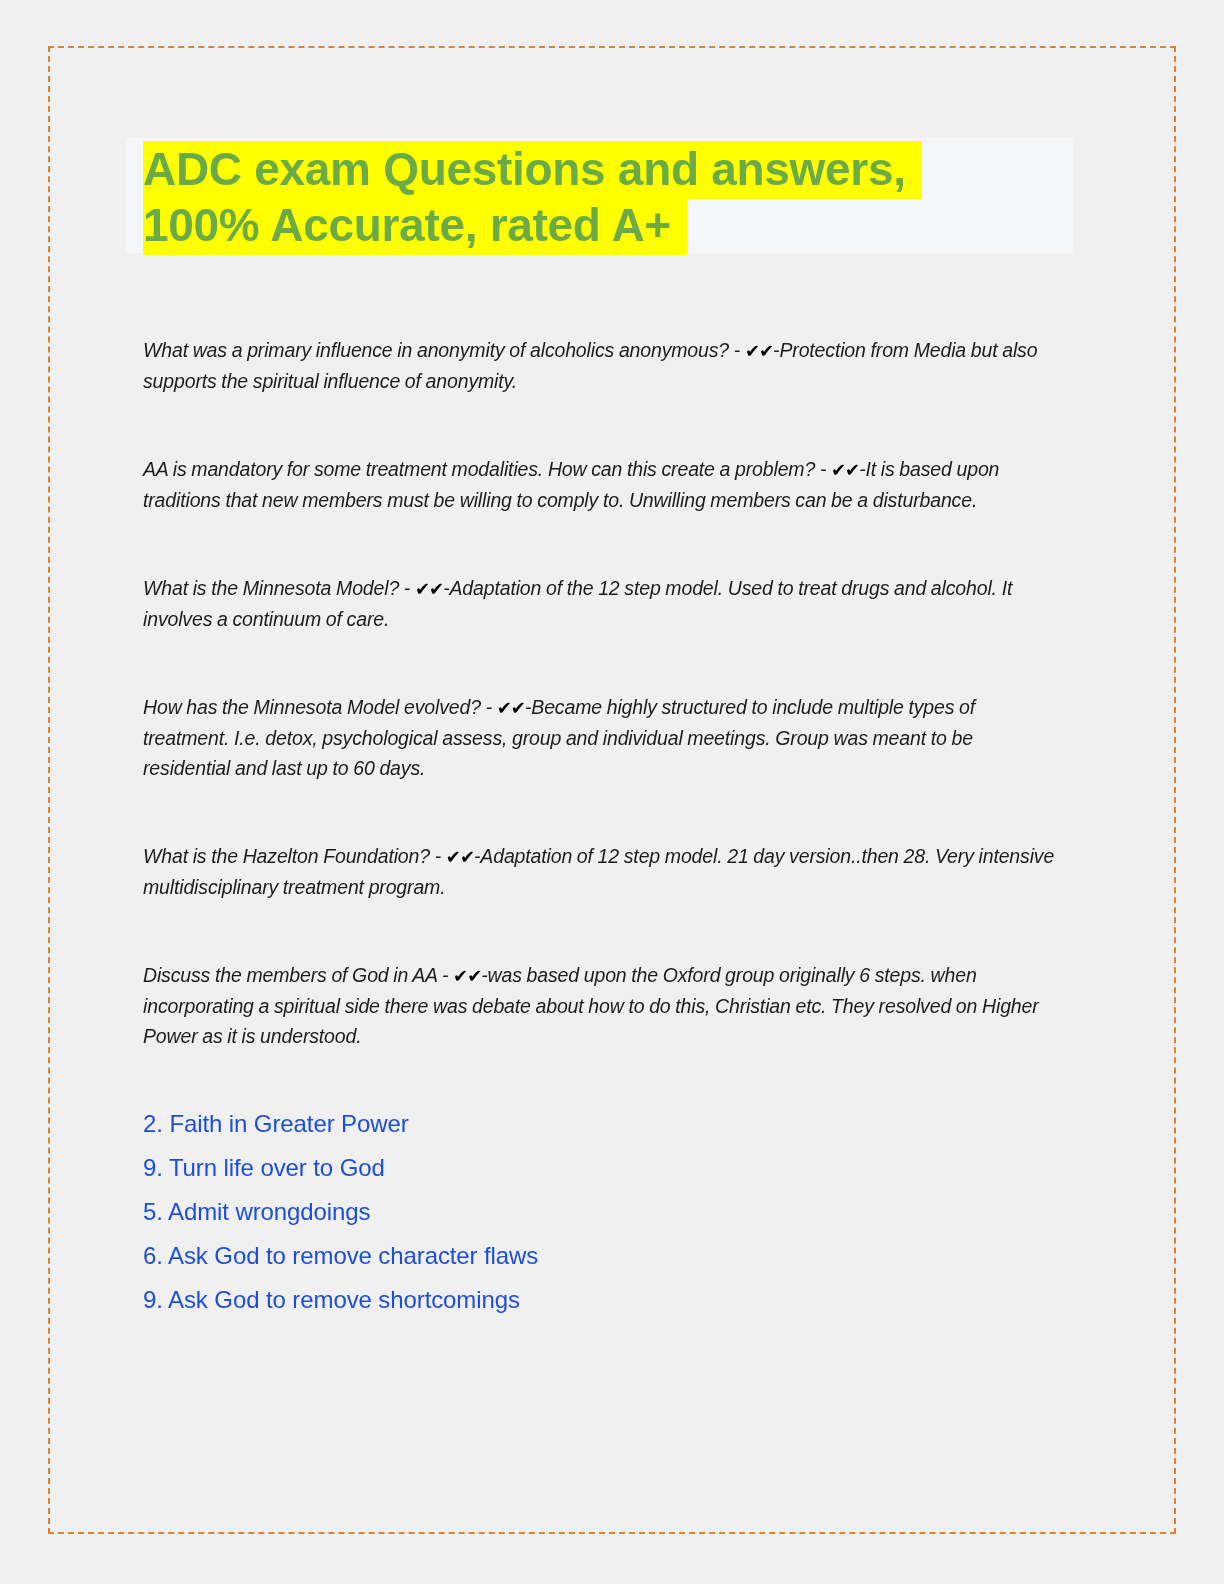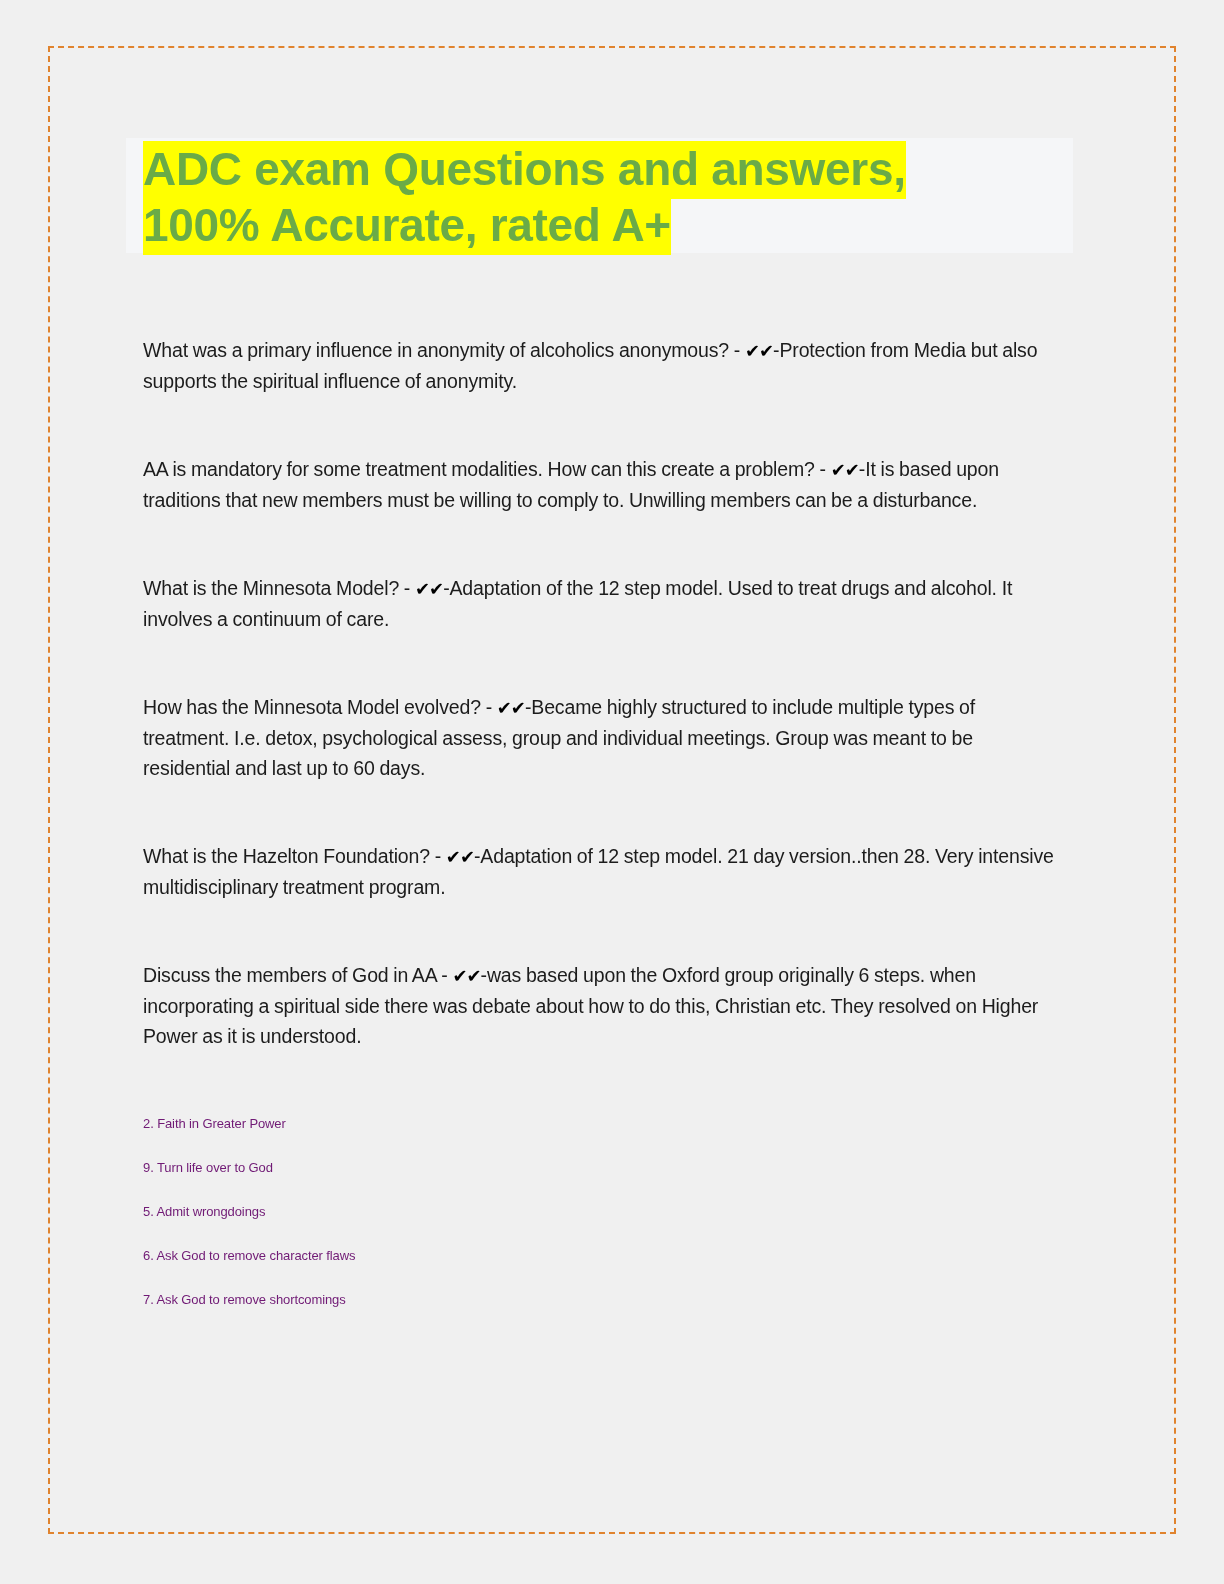--- a/index.html
+++ b/index.html
@@ -55,59 +55,60 @@
     font-size: 46px;
     line-height: 56px;
     font-weight: bold;
     color: #6aab47;
     letter-spacing: -0.3px;
   }
   #doc-title .hl {
     background: #ffff00;
     box-decoration-break: clone;
     -webkit-box-decoration-break: clone;
-    padding: 2px 0 4px 0;
+    padding: 2px 16px 4px 0;
   }
 
   
   #content {
     position: absolute;
     left: 143px;
     top: 335px;
     width: 920px;
   }
 
   .qa-para {
     margin: 0 0 58px 0;
     font-size: 19.5px;
     line-height: 30px;
     color: #1c1c1c;
     letter-spacing: -0.15px;
     text-align: left;
     word-spacing: -0.5px;
+    font-style: italic;
   }
 
   .check {
     font-family: "DejaVu Sans", sans-serif;
     font-weight: bold;
     font-size: 18px;
     color: #000;
     letter-spacing: -1px;
   }
 
   .steps-list {
     margin: 0;
     padding: 0;
     list-style: none;
   }
   .steps-list li {
     margin: 0 0 14px 0;
-    font-size: 13px;
+    font-size: 24px;
     line-height: 30px;
-    color: #701a75;
+    color: #1d4ed8;
     letter-spacing: -0.1px;
   }
   .step-lead {
     margin: 0 0 14px 0;
     font-size: 19.5px;
     line-height: 30px;
     color: #1c1c1c;
     letter-spacing: -0.1px;
   }
 </style>
@@ -138,17 +139,17 @@
     <p class="qa-para"><span>What is the Hazelton Foundation? - </span><span class="check">✔✔</span><span>-Adaptation of 12 step model. 21 day version..then 28. Very intensive multidisciplinary treatment program.</span></p>
 
     <p class="qa-para"><span>Discuss the members of God in AA - </span><span class="check">✔✔</span><span>-was based upon the Oxford group originally 6 steps. when incorporating a spiritual side there was debate about how to do this, Christian etc. They resolved on Higher Power as it is understood.</span></p>
 
 
     <ul class="steps-list">
       <li>2. Faith in Greater Power</li>
       <li>9. Turn life over to God</li>
       <li>5. Admit wrongdoings</li>
       <li>6. Ask God to remove character flaws</li>
-      <li>7. Ask God to remove shortcomings</li>
+      <li>9. Ask God to remove shortcomings</li>
     </ul>
 
   </div>
 </div>
 
 </body></html>

